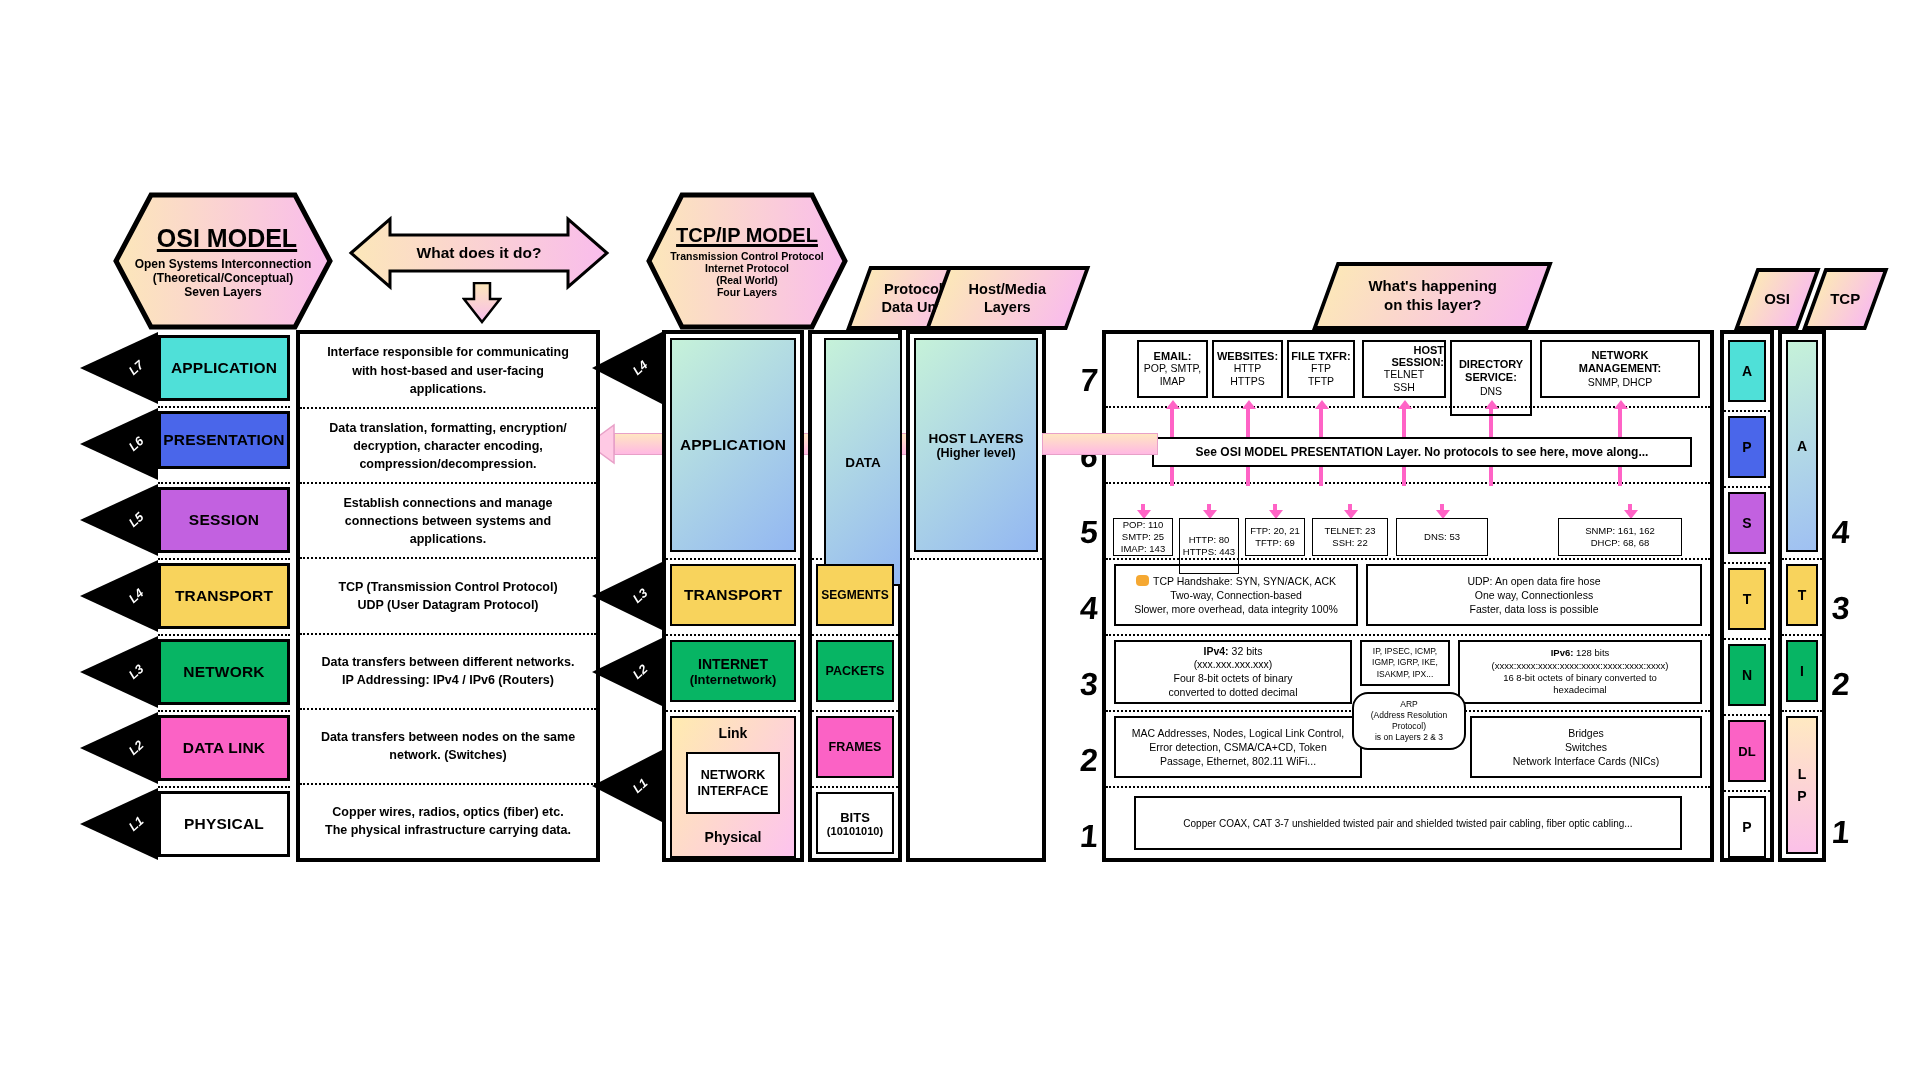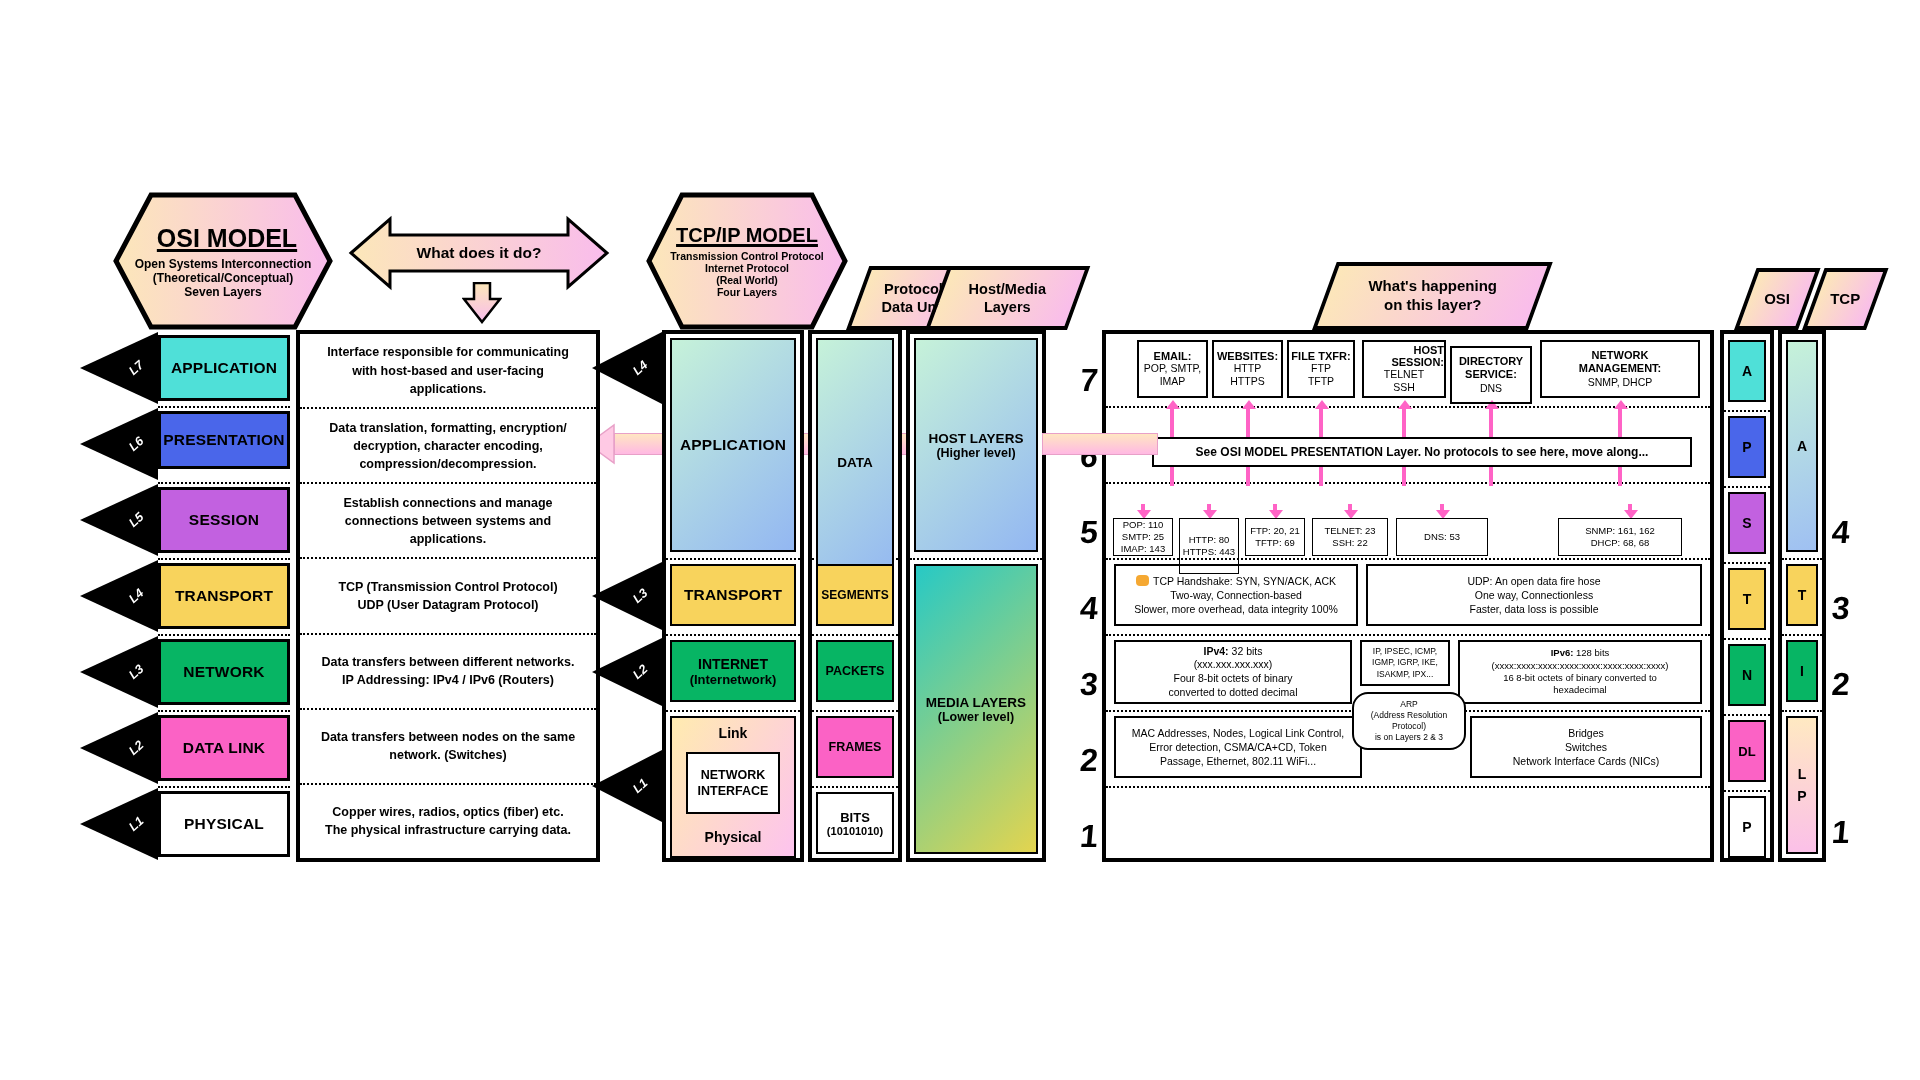--- a/index.html
+++ b/index.html
@@ -172,39 +172,35 @@
 INTERFACE</div>
       <div class="abs ctr" style="left:0;top:104px;width:122px;height:30px;font-weight:bold;font-size:14px;">Physical</div>
     </div>
   </div>
 
   <div class="abs cont" style="left:808px;top:330px;width:94px;height:532px;z-index:2">
     <div class="abs dot" style="left:0;top:224px;width:86px;"></div>
     <div class="abs dot" style="left:0;top:300px;width:86px;"></div>
     <div class="abs dot" style="left:0;top:376px;width:86px;"></div>
     <div class="abs dot" style="left:0;top:452px;width:86px;"></div>
-    <div class="abs thin ctr" style="left:4px;top:4px;width:78px;height:248px;background:linear-gradient(135deg,#C6F2D9,#93B7F2);font-weight:bold;font-size:13.5px;">DATA</div>
+    <div class="abs thin ctr" style="left:12px;top:4px;width:78px;height:248px;background:linear-gradient(135deg,#C6F2D9,#93B7F2);font-weight:bold;font-size:13.5px;">DATA</div>
     <div class="abs thin ctr" style="left:4px;top:230px;width:78px;height:62px;background:#F8D35C;font-weight:bold;font-size:12px;">SEGMENTS</div>
     <div class="abs thin ctr" style="left:4px;top:306px;width:78px;height:62px;background:#07B564;font-weight:bold;font-size:12.5px;">PACKETS</div>
     <div class="abs thin ctr" style="left:4px;top:382px;width:78px;height:62px;background:#FB62C5;font-weight:bold;font-size:12.5px;">FRAMES</div>
     <div class="abs thin col" style="left:4px;top:458px;width:78px;height:62px;background:#fff;">
       <span style="font-weight:bold;font-size:13px;">BITS</span>
       <span style="font-weight:bold;font-size:11px;">(10101010)</span>
     </div>
   </div>
 
   <div class="abs cont" style="left:906px;top:330px;width:140px;height:532px;z-index:2">
     <div class="abs dot" style="left:0;top:224px;width:132px;"></div>
     <div class="abs thin col" style="left:4px;top:4px;width:124px;height:214px;background:linear-gradient(135deg,#C6F2D9,#93B7F2);">
       <span style="font-weight:bold;font-size:13.5px;">HOST LAYERS</span>
       <span style="font-weight:bold;font-size:12.5px;">(Higher level)</span>
-    </div>
-    <div class="abs thin col" style="left:4px;top:230px;width:124px;height:290px;background:linear-gradient(135deg,#27C9C5,#E3D44F);">
-      <span style="font-weight:bold;font-size:13.5px;">MEDIA LAYERS</span>
-      <span style="font-weight:bold;font-size:12.5px;">(Lower level)</span>
     </div>
   </div>
 
   <div class="abs para" style="left:846px;top:266px;width:112px;height:64px;z-index:8">
     <div style="font-size:14.5px;"><span>Protocol</span><br><span>Data Unit</span></div>
   </div>
   <div class="abs para" style="left:925px;top:266px;width:142px;height:64px;z-index:9">
     <div style="font-size:14.5px;"><span>Host/Media</span><br><span>Layers</span></div>
   </div>
   <div class="abs para" style="left:1312px;top:262px;width:216px;height:68px;z-index:8">
@@ -266,21 +262,21 @@
     <div class="abs thin col" style="left:181px;top:6px;width:68px;height:58px;">
       <span class="pre" style="font-weight:bold;font-size:11px;">FILE TXFR:</span>
       <span class="pre" style="font-size:10.5px;line-height:1.25;">FTP
 TFTP</span>
     </div>
     <div class="abs thin col" style="left:256px;top:6px;width:84px;height:58px;">
       <span class="pre" style="font-weight:bold;font-size:11px;text-align:right;">HOST SESSION:</span>
       <span class="pre" style="font-size:10.5px;line-height:1.25;">TELNET
 SSH</span>
     </div>
-    <div class="abs thin col" style="left:344px;top:12px;width:82px;height:58px;">
+    <div class="abs thin col" style="left:344px;top:6px;width:82px;height:76px;">
       <span class="pre" style="font-weight:bold;font-size:11px;line-height:1.2;">DIRECTORY
 SERVICE:</span>
       <span class="pre" style="font-size:10.5px;line-height:1.25;">DNS</span>
     </div>
     <div class="abs thin col" style="left:434px;top:6px;width:160px;height:58px;">
       <span class="pre" style="font-weight:bold;font-size:11px;line-height:1.2;">NETWORK
 MANAGEMENT:</span>
       <span class="pre" style="font-size:10.5px;line-height:1.25;">SNMP, DHCP</span>
     </div>
 
@@ -337,20 +333,21 @@
 (Address Resolution Protocol)
 is on Layers 2 &amp; 3</div>
 
     <div class="abs thin ctr pre" style="left:8px;top:382px;width:248px;height:62px;font-size:10.5px;line-height:1.35;">MAC Addresses, Nodes, Logical Link Control,
 Error detection, CSMA/CA+CD, Token
 Passage, Ethernet, 802.11 WiFi...</div>
     <div class="abs thin ctr pre" style="left:364px;top:382px;width:232px;height:62px;font-size:10.5px;line-height:1.35;">Bridges
 Switches
 Network Interface Cards (NICs)</div>
 
+    <div class="abs thin ctr" style="left:28px;top:462px;width:548px;height:54px;font-size:10px;white-space:nowrap;">Copper COAX, CAT 3-7 unshielded twisted pair and shielded twisted pair cabling, fiber optic cabling...</div>
   </div>
 
   <div class="abs cont" style="left:1720px;top:330px;width:54px;height:532px;z-index:2">
     <div class="abs dot" style="left:0;top:76px;width:46px;"></div>
     <div class="abs dot" style="left:0;top:152px;width:46px;"></div>
     <div class="abs dot" style="left:0;top:228px;width:46px;"></div>
     <div class="abs dot" style="left:0;top:304px;width:46px;"></div>
     <div class="abs dot" style="left:0;top:380px;width:46px;"></div>
     <div class="abs dot" style="left:0;top:456px;width:46px;"></div>
     <div class="abs thin ctr" style="left:4px;top:6px;width:38px;height:62px;background:#4FE0D8;font-weight:bold;font-size:14px;">A</div>

